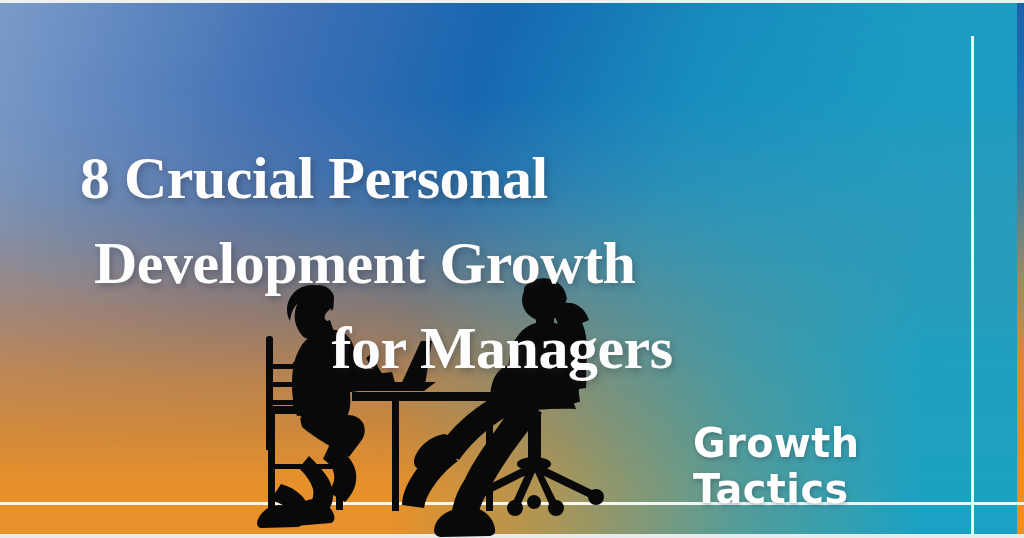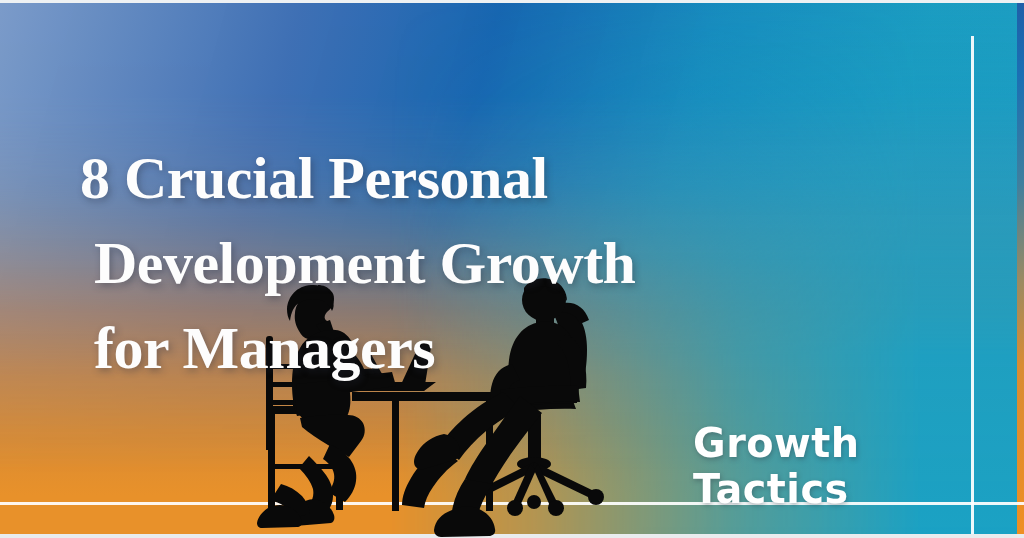--- a/index.html
+++ b/index.html
@@ -86,21 +86,21 @@
     font-size:60px;
     line-height:85px;
     color:#fdfdfd;
     letter-spacing:-0.5px;
     text-shadow:2px 3px 7px rgba(40,45,60,0.38);
     z-index:6;
     margin-left:32px;
   }
   #headline .ln{display:block;white-space:nowrap;}
   #headline .ln2{padding-left:14px;}
-  #headline .ln3{padding-left:14px;}
+  #headline .ln3{padding-left:14px;text-align:center;}
 
   
   #brand{
     position:absolute;left:693px;top:420px;
     font-family:"DejaVu Sans","Liberation Sans",sans-serif;
     font-weight:700;
     font-size:41px;
     line-height:46px;
     letter-spacing:0.5px;
     color:#ffffff;

